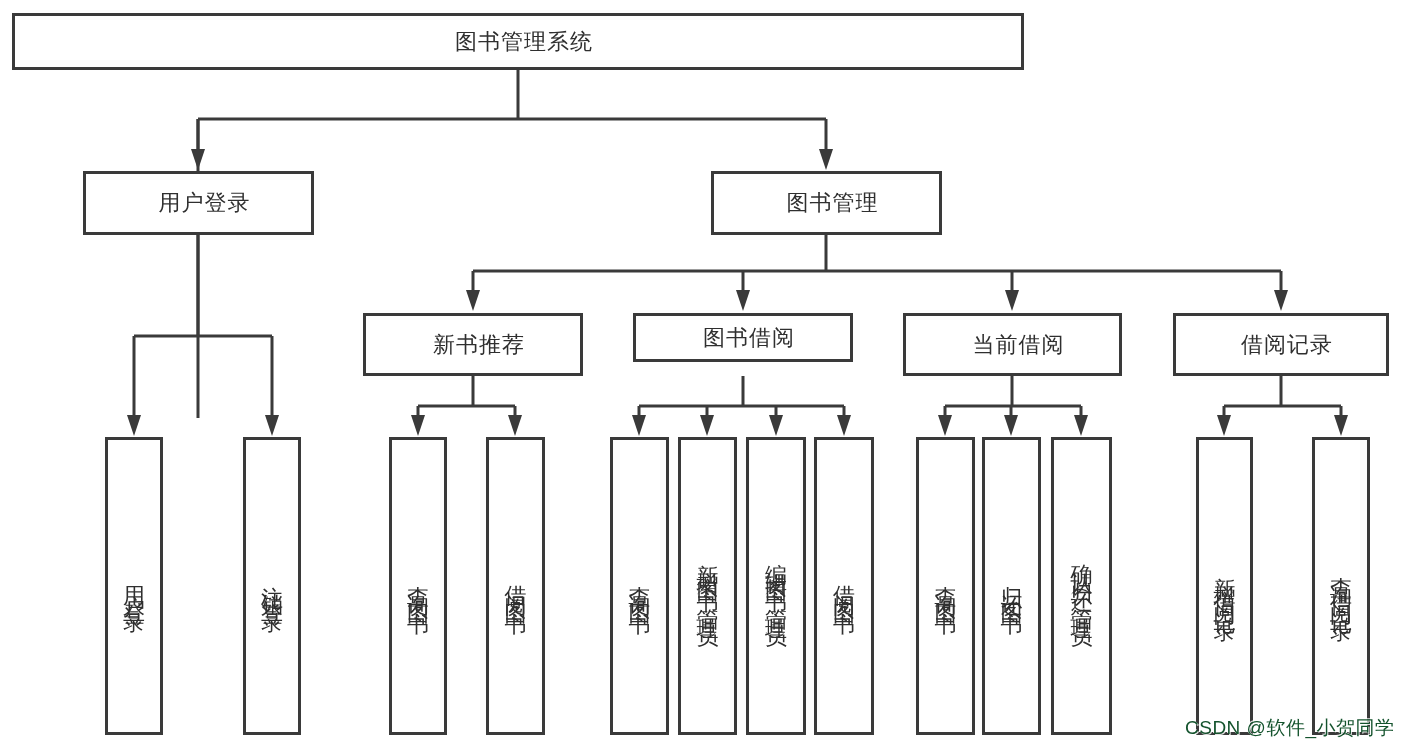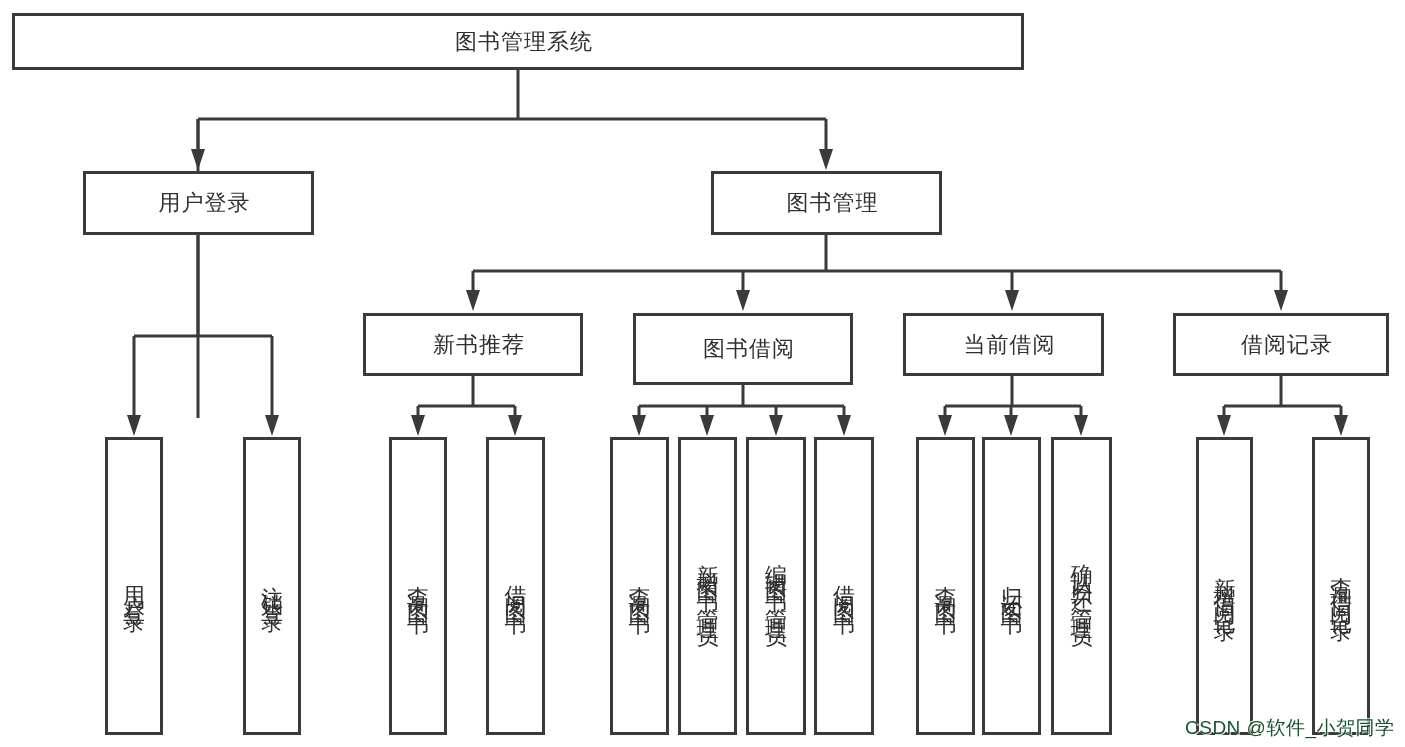--- a/index.html
+++ b/index.html
@@ -104,22 +104,22 @@
       <polygon points="1334,415 1348,415 1341,436"></polygon>
     </g>
   </svg>
 
   <div class="node h" style="left:12px; top:13px; width:1012px; height:57px;">图书管理系统</div>
 
   <div class="node h" style="left:83px; top:171px; width:231px; height:64px;">用户登录</div>
   <div class="node h" style="left:363px; top:313px; width:220px; height:63px;">新书推荐</div>
 
   <div class="node h" style="left:711px; top:171px; width:231px; height:64px;">图书管理</div>
-  <div class="node h" style="left:633px; top:313px; width:220px; height:72px;">图书借阅</div>
-  <div class="node h" style="left:903px; top:313px; width:201px; height:63px;">当前借阅</div>
+  <div class="node h" style="left:633px; top:313px; width:220px; height:49px;">图书借阅</div>
+  <div class="node h" style="left:903px; top:313px; width:219px; height:63px;">当前借阅</div>
   <div class="node h" style="left:1173px; top:313px; width:216px; height:63px;">借阅记录</div>
 
   <div class="node leaf" style="left:105px; top:437px; width:58px; height:298px;">用户登录</div>
   <div class="node leaf" style="left:243px; top:437px; width:58px; height:298px;">注销登录</div>
 
   <div class="node leaf" style="left:389px; top:437px; width:58px; height:298px;">查询图书</div>
   <div class="node leaf" style="left:486px; top:437px; width:59px; height:298px;">借阅图书</div>
 
   <div class="node leaf" style="left:610px; top:437px; width:59px; height:298px;">查询图书</div>
   <div class="node leaf" style="left:678px; top:437px; width:59px; height:298px;">新增图书（管理员）</div>

